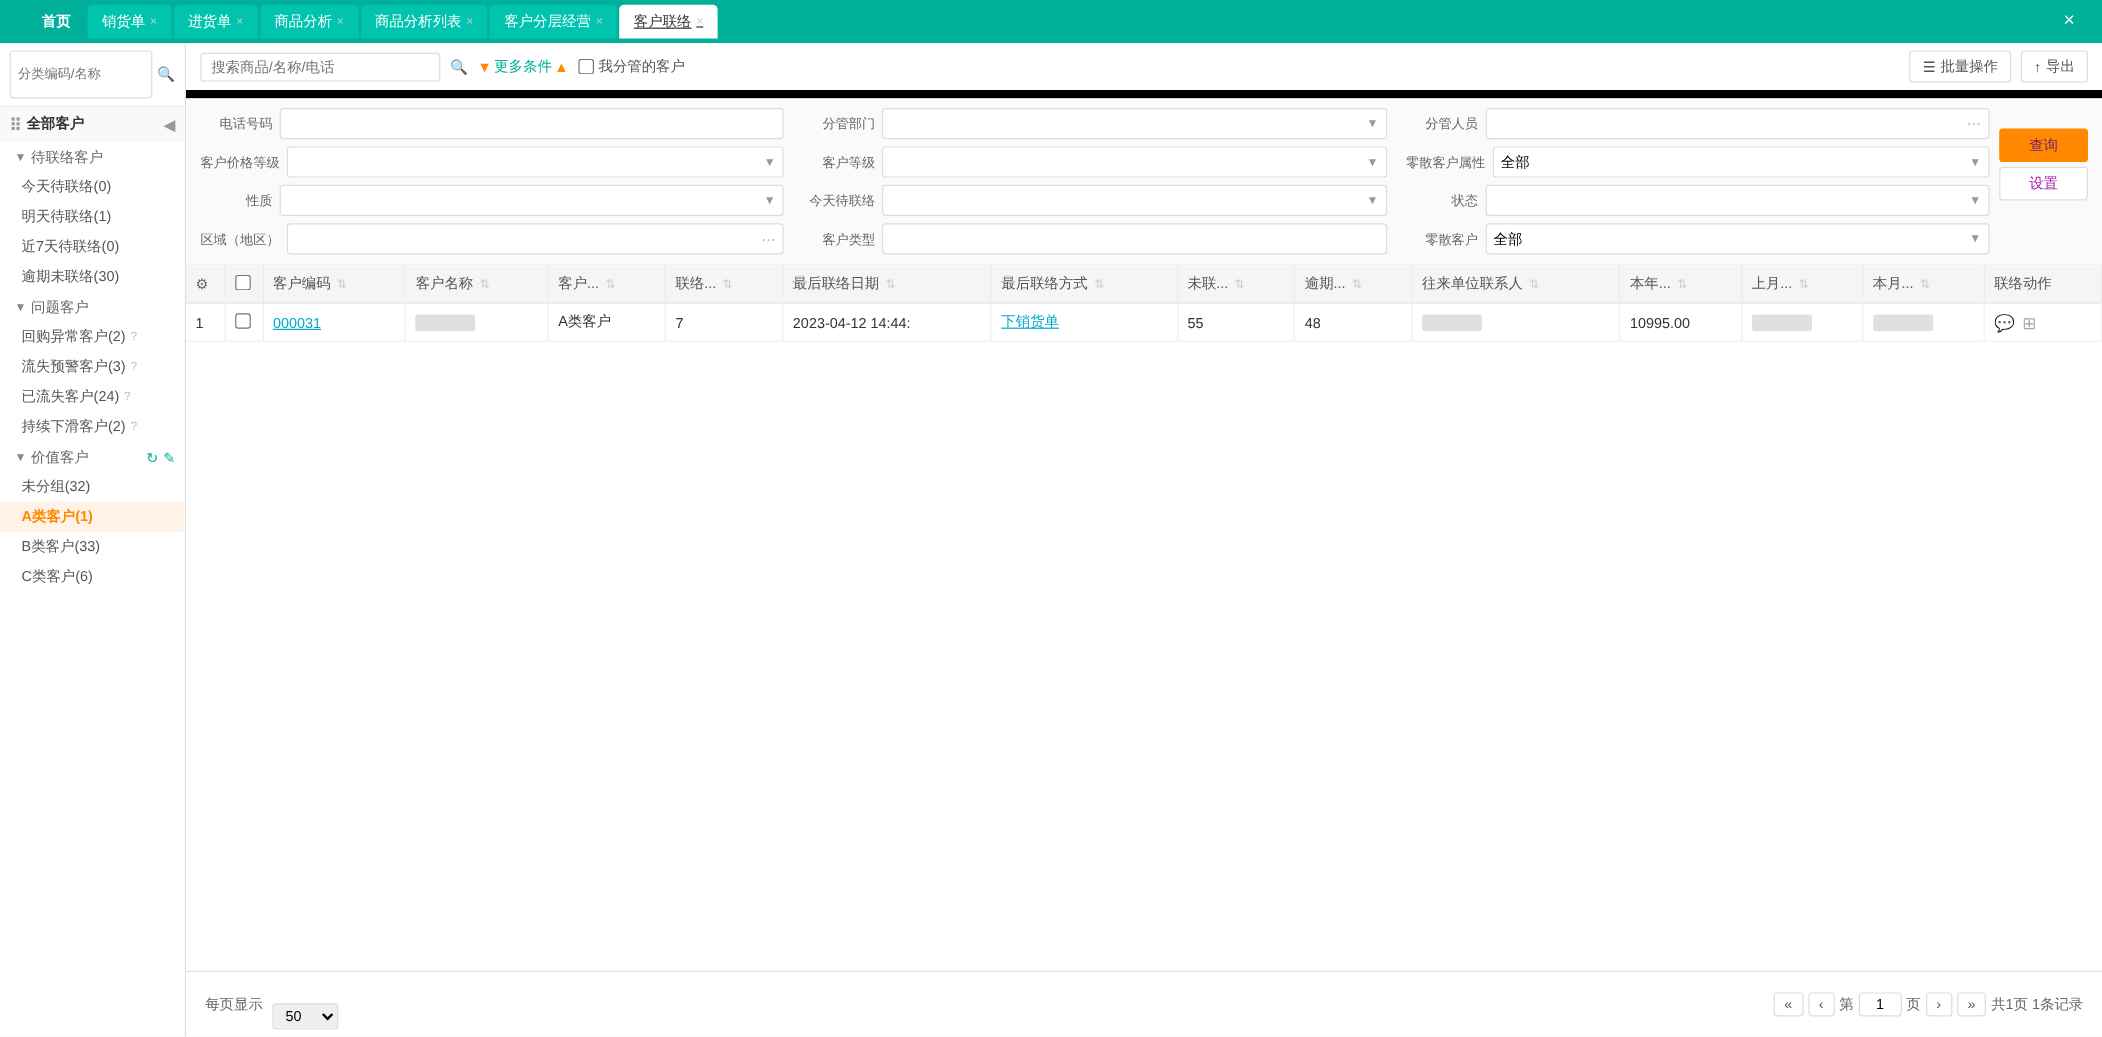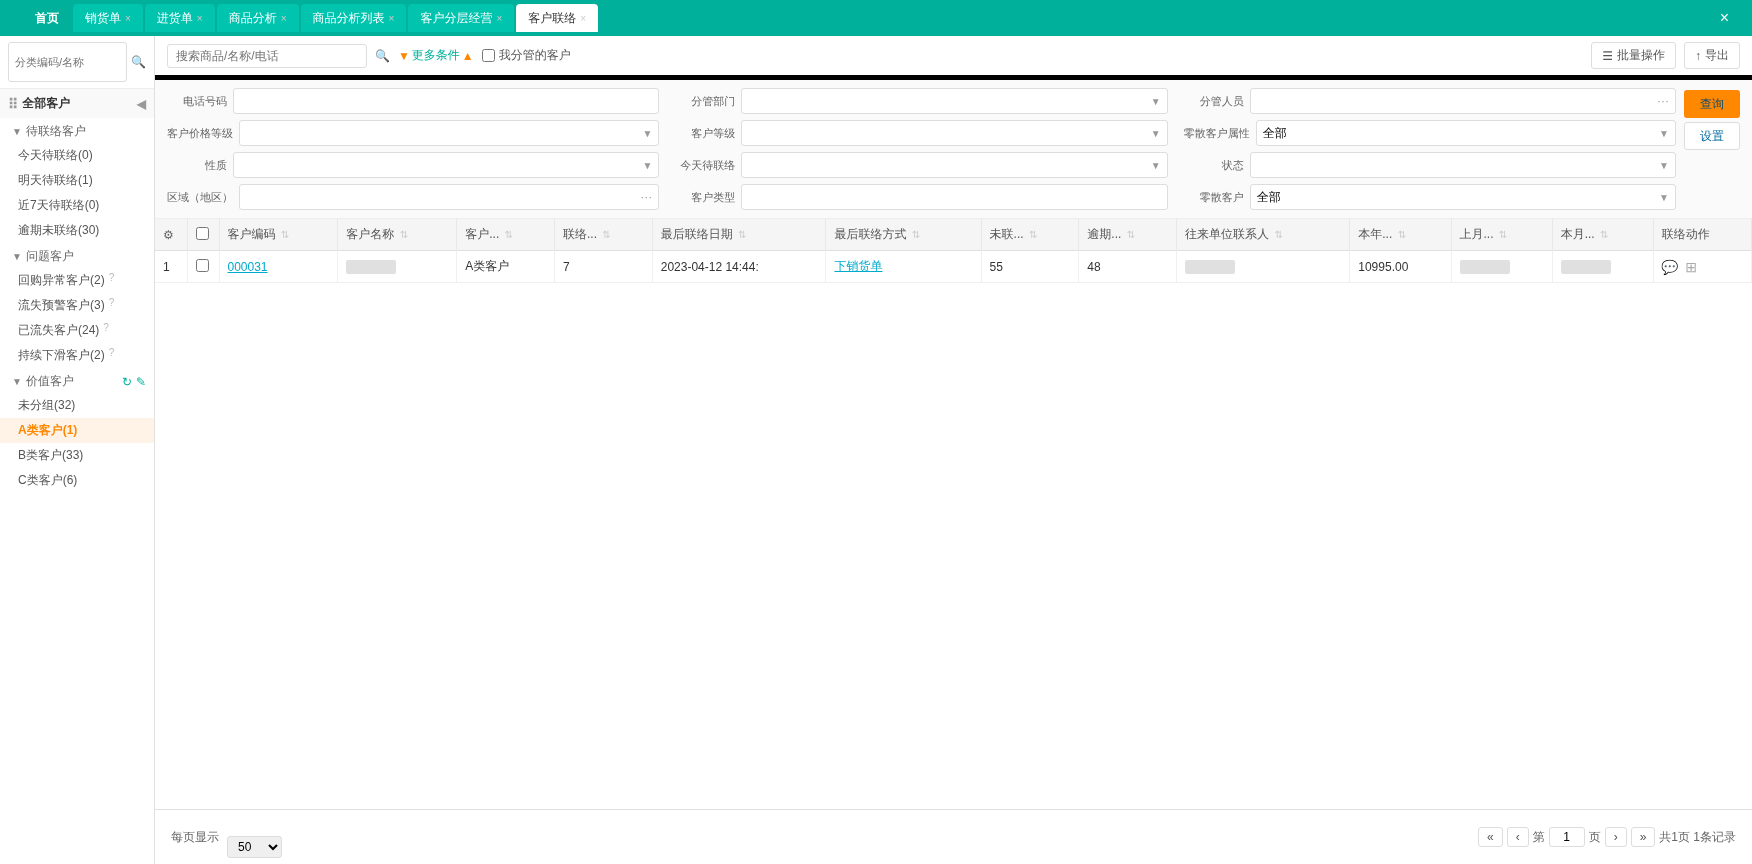--- a/index.html
+++ b/index.html
@@ -23,20 +23,21 @@
       white-space: nowrap;
       display: flex;
       align-items: center;
       gap: 4px;
       height: 28px;
       font-size: 12px;
     }
     .nav-tab.active {
       background: #fff;
       color: #333;
+      text-decoration: underline;
     }
     .nav-tab .close-x {
       font-size: 10px;
       color: #ccc;
       cursor: pointer;
     }
     .nav-tab.home {
       background: transparent;
       color: #fff;
       font-weight: bold;
@@ -101,42 +102,42 @@
     }
     .sidebar-group-label .triangle { color: #888; font-size: 10px; }
 
     .sidebar-item {
       padding: 4px 8px 4px 18px;
       cursor: pointer;
       color: #555;
       font-size: 11px;
       white-space: nowrap;
       display: flex;
-      align-items: flex-start;
+      align-items: center;
       gap: 2px;
     }
     .sidebar-item.active { background: #fff3e8; color: #f80; font-weight: bold; }
     .sidebar-item .question { color: #bbb; font-size: 10px; margin-left: 2px; cursor: pointer; }
 
     
     .content {
       flex: 1;
       display: flex;
       flex-direction: column;
       background: #fff;
       overflow: hidden;
     }
 
     
     .filter-bar {
       padding: 6px 12px;
       display: flex;
       align-items: center;
       gap: 8px;
-      border-bottom: 5px solid #000000;
+      border-bottom: 7px solid #000000;
       background: #fff;
     }
     .filter-search-input {
       border: 1px solid #ddd;
       border-radius: 3px;
       padding: 4px 8px;
       width: 200px;
       font-size: 12px;
     }
     .filter-search-btn { color: #00b09b; cursor: pointer; }
@@ -191,33 +192,34 @@
       align-items: center;
       justify-content: space-between;
       cursor: pointer;
       background: #fff;
     }
     .filter-select .arrow { color: #999; font-size: 10px; }
     .filter-select .dots-btn { color: #999; font-size: 12px; }
 
     .btn-query {
       background: #f80;
-      color: #0c4a6e;
+      color: #701a75;
       border: none;
       padding: 5px 16px;
       border-radius: 3px;
       cursor: pointer;
       font-size: 12px;
       height: 28px;
+      margin-top: 15px;
     }
     .btn-settings {
       background: #fff;
-      color: #0369a1;
+      color: #a21caf;
       border: 1px solid #ddd;
-      padding: 5px 12px;
+      padding: 5px 24px;
       border-radius: 3px;
       cursor: pointer;
       font-size: 12px;
       height: 28px;
     }
 
     
     .table-container {
       flex: 1;
       overflow: auto;

